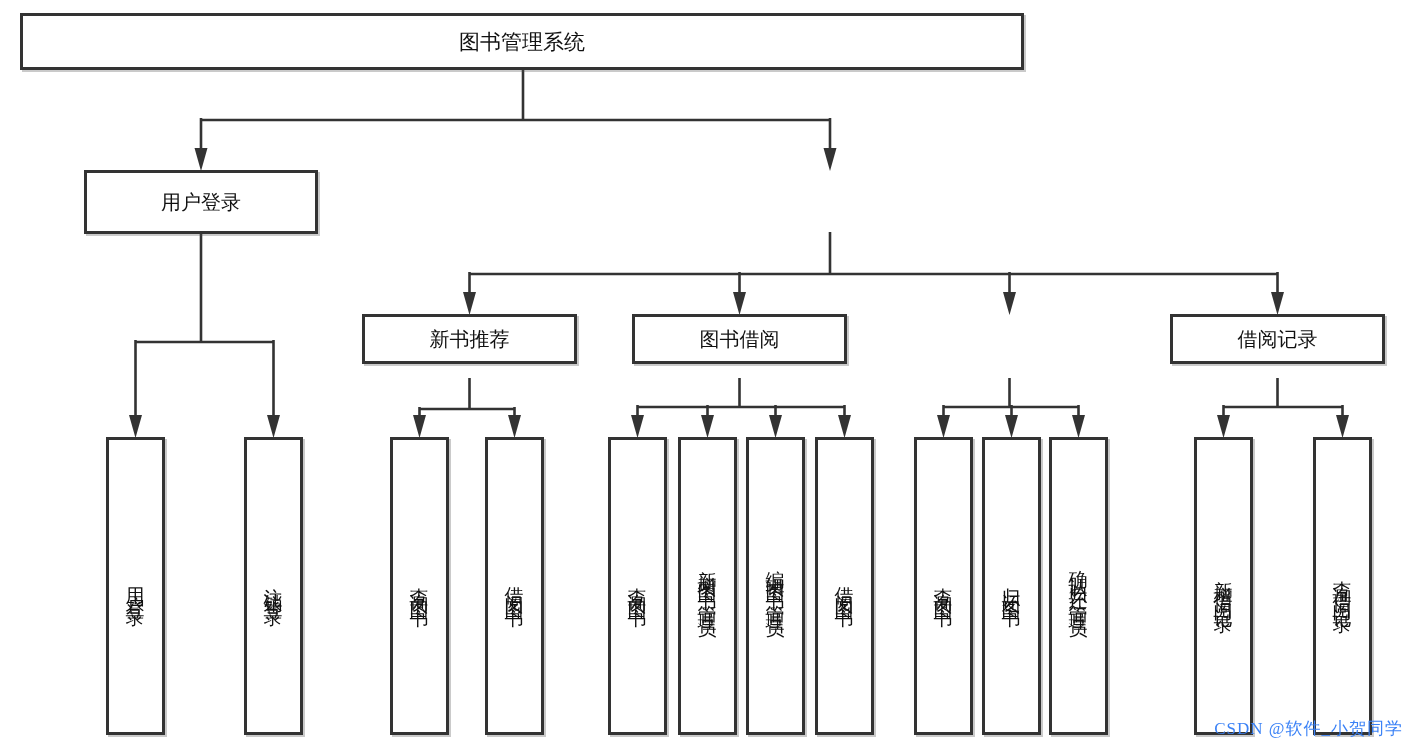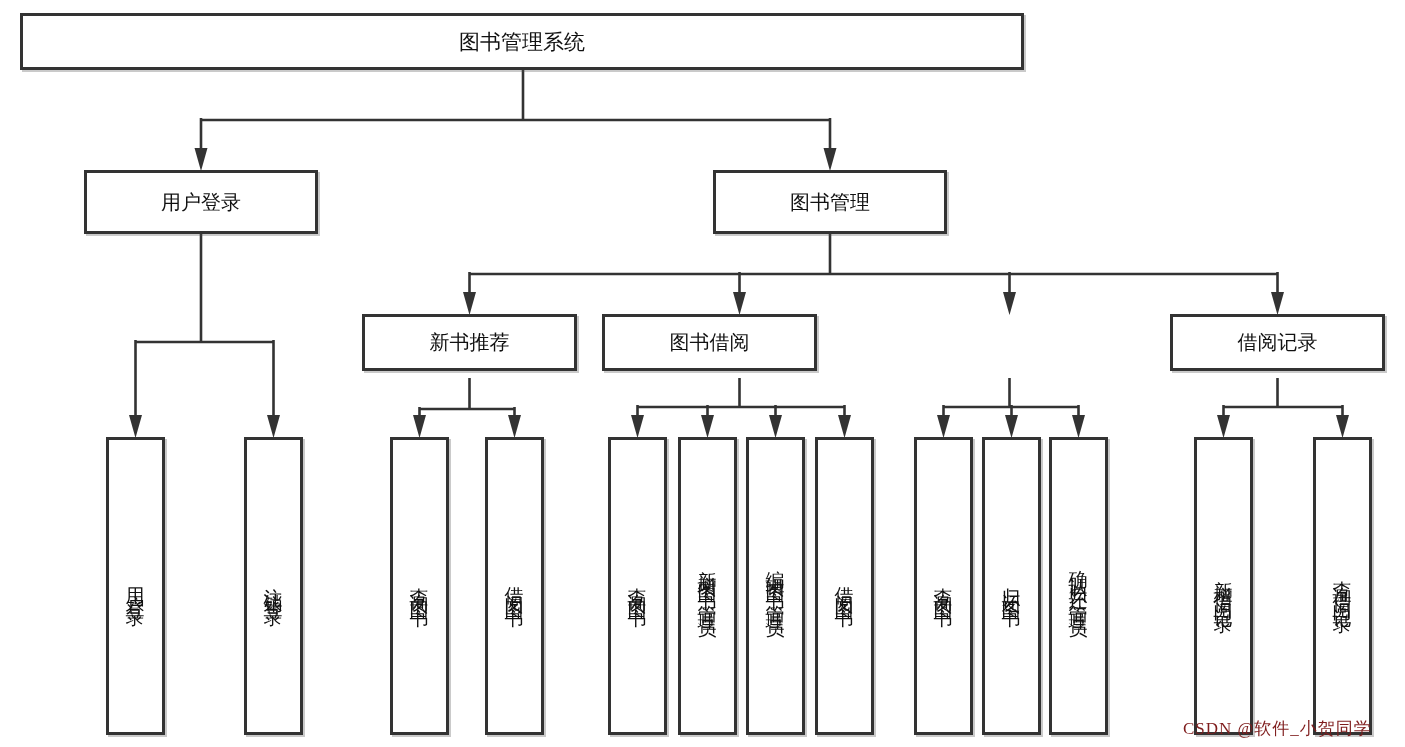--- a/index.html
+++ b/index.html
@@ -23,39 +23,40 @@
     box-sizing: border-box;
     background: #ffffff;
     border: 3px solid #333333;
     display: flex;
     align-items: center;
     justify-content: center;
     box-shadow: 2px 2px 0 rgba(80,80,80,0.30);
   }
   .lvl1 { left: 20px;  top: 13px;  width: 1004px; height: 57px; font-size: 21px; }
   .lvl2 { top: 170px; width: 234px; height: 64px; font-size: 20px; }
-  .lvl3 { top: 314px; width: 215px; height: 57px; font-size: 20px; }
+  .lvl3 { top: 314px; width: 215px; height: 50px; font-size: 20px; }
   .vbox { top: 437px; width: 59px;  height: 298px; }
   .vbox .vtext {
     writing-mode: vertical-rl;
     text-orientation: mixed;
     font-size: 19px;
     line-height: 1;
     letter-spacing: 7px;
     white-space: nowrap;
   }
   .watermark {
     position: absolute;
     left: 1183px;
     top: 717px;
     width: 220px;
     font-size: 17px;
-    color: #7f1d1d;
+    color: #3b82f6;
     letter-spacing: 1px;
     white-space: nowrap;
+    text-align: right;
   }
 </style>
 </head>
 <body>
 
 <div class="canvas">
 
   <svg class="connectors" viewBox="0 0 1405 747" xmlns="http://www.w3.org/2000/svg">
     <g stroke="#333333" stroke-width="2.6" fill="none">
 
@@ -96,28 +97,25 @@
     </g>
   </svg>
 
   <div class="box lvl1">
     <span>图书管理系统</span>
   </div>
 
   <div class="box lvl2" style="left:84px;">
     <span>用户登录</span>
   </div>
-  <div class="box lvl2" style="left:713px;">
-    <span>图书管理</span>
-  </div>
 
   <div class="box lvl3" style="left:362px;">
     <span>新书推荐</span>
   </div>
-  <div class="box lvl3" style="left:602px;">
+  <div class="box lvl3" style="left:632px;">
     <span>图书借阅</span>
   </div>
   <div class="box lvl3" style="left:1170px;text-align:right;">
     <span>借阅记录</span>
   </div>
 
   <div class="box vbox" style="left:106px;">
     <span class="vtext">用户登录</span>
   </div>
   <div class="box vbox" style="left:244px;">

